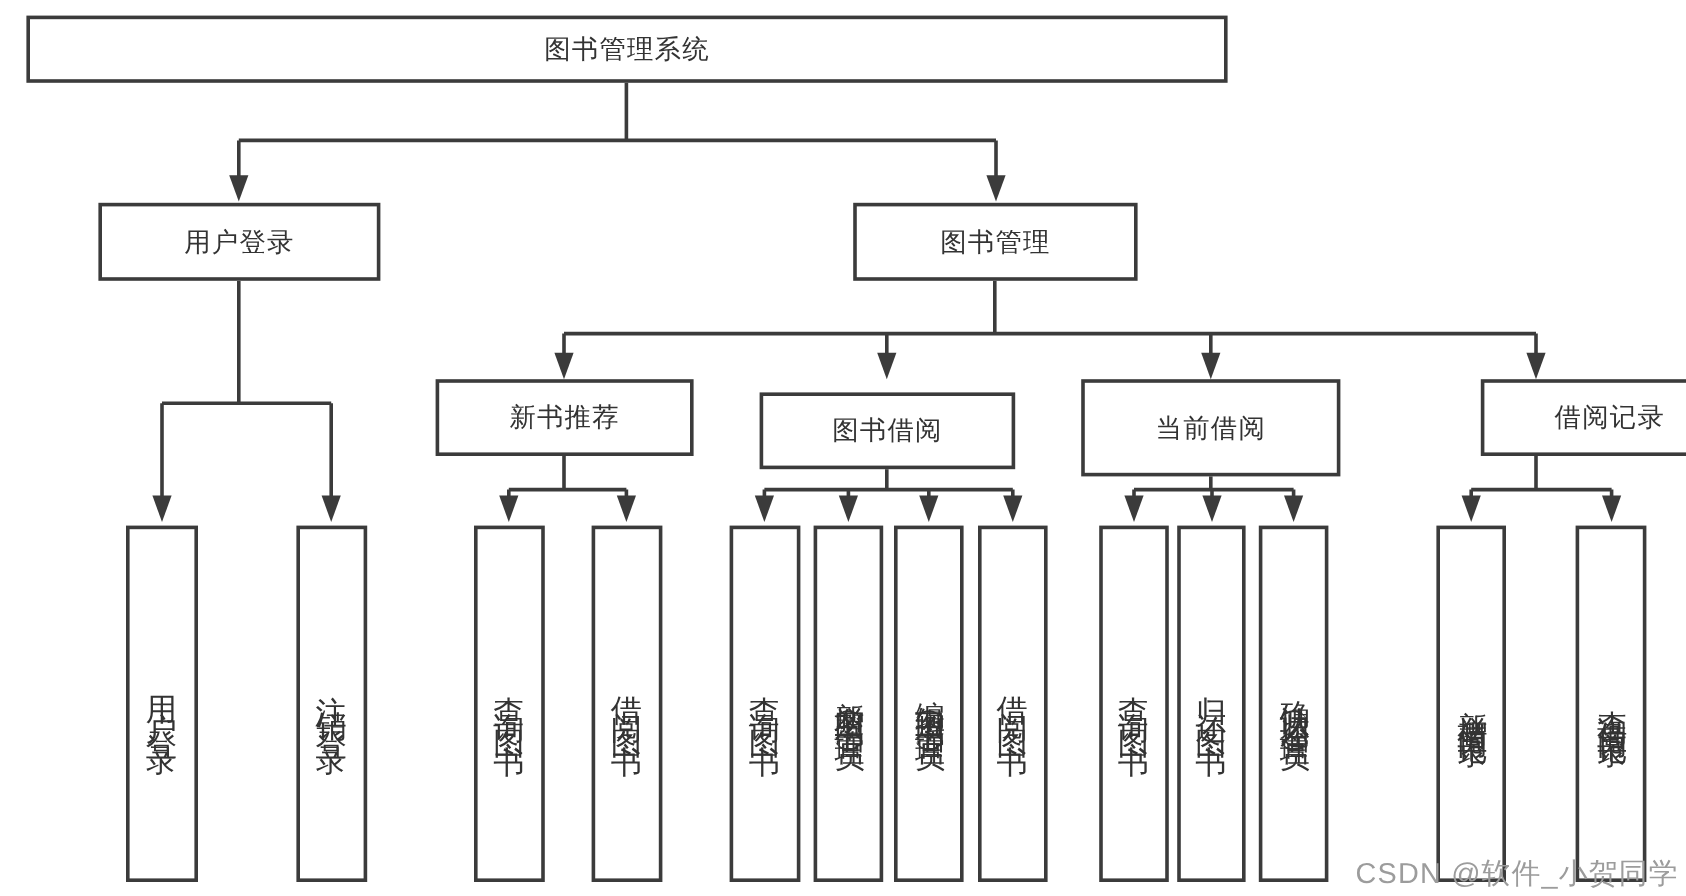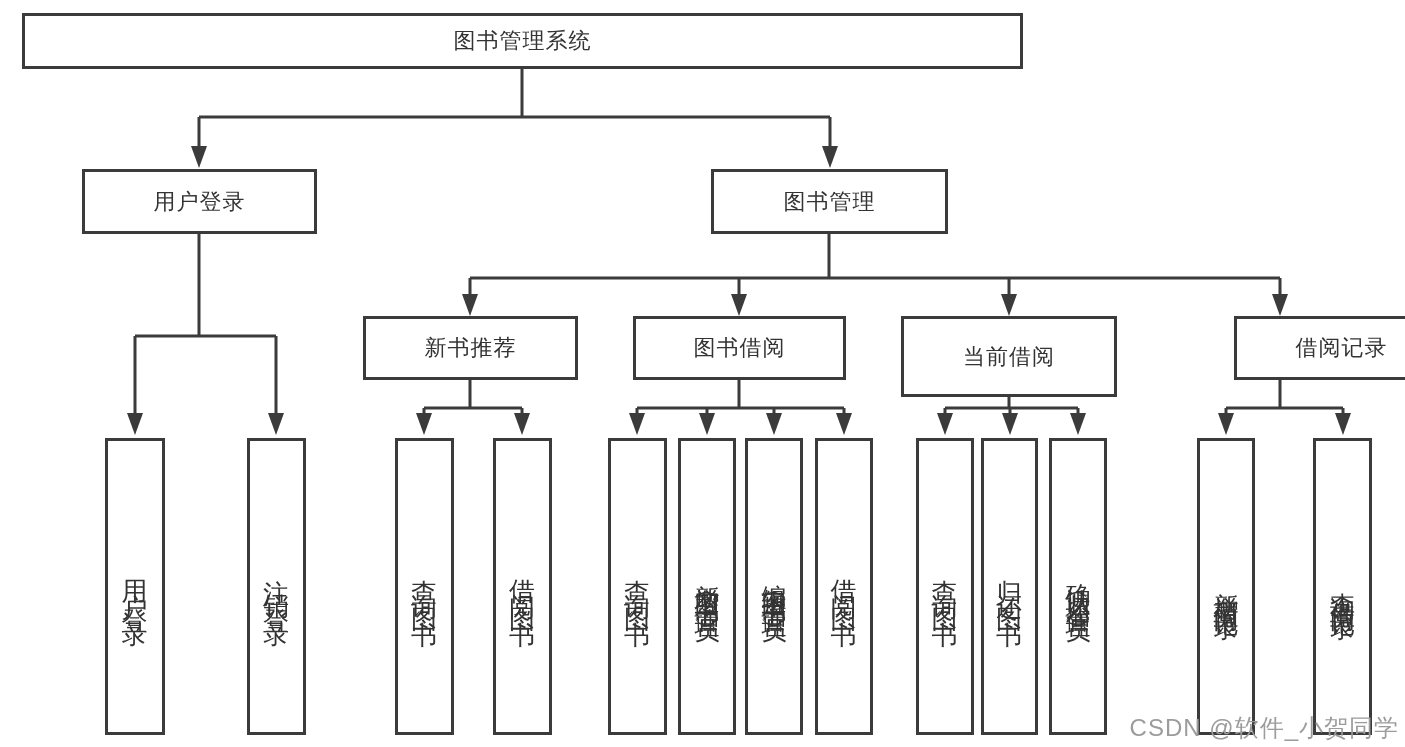--- a/index.html
+++ b/index.html
@@ -130,21 +130,21 @@
   <div class="box h" style="left:82px; top:169px; width:235px; height:65px;">
     <span>用户登录</span>
   </div>
   <div class="box h" style="left:363px; top:316px; width:215px; height:64px;">
     <span>新书推荐</span>
   </div>
 
   <div class="box h" style="left:711px; top:169px; width:237px; height:65px;">
     <span>图书管理</span>
   </div>
-  <div class="box h" style="left:633px; top:316px; width:213px; height:64px;">
+  <div class="box h" style="left:633px; top:327px; width:213px; height:64px;">
     <span>图书借阅</span>
   </div>
   <div class="box h" style="left:901px; top:316px; width:216px; height:81px;">
     <span>当前借阅</span>
   </div>
   <div class="box h" style="left:1234px; top:316px; width:215px; height:64px;">
     <span>借阅记录</span>
   </div>
 
   <div class="box v" style="left:105px; top:438px; width:60px; height:297px;">

